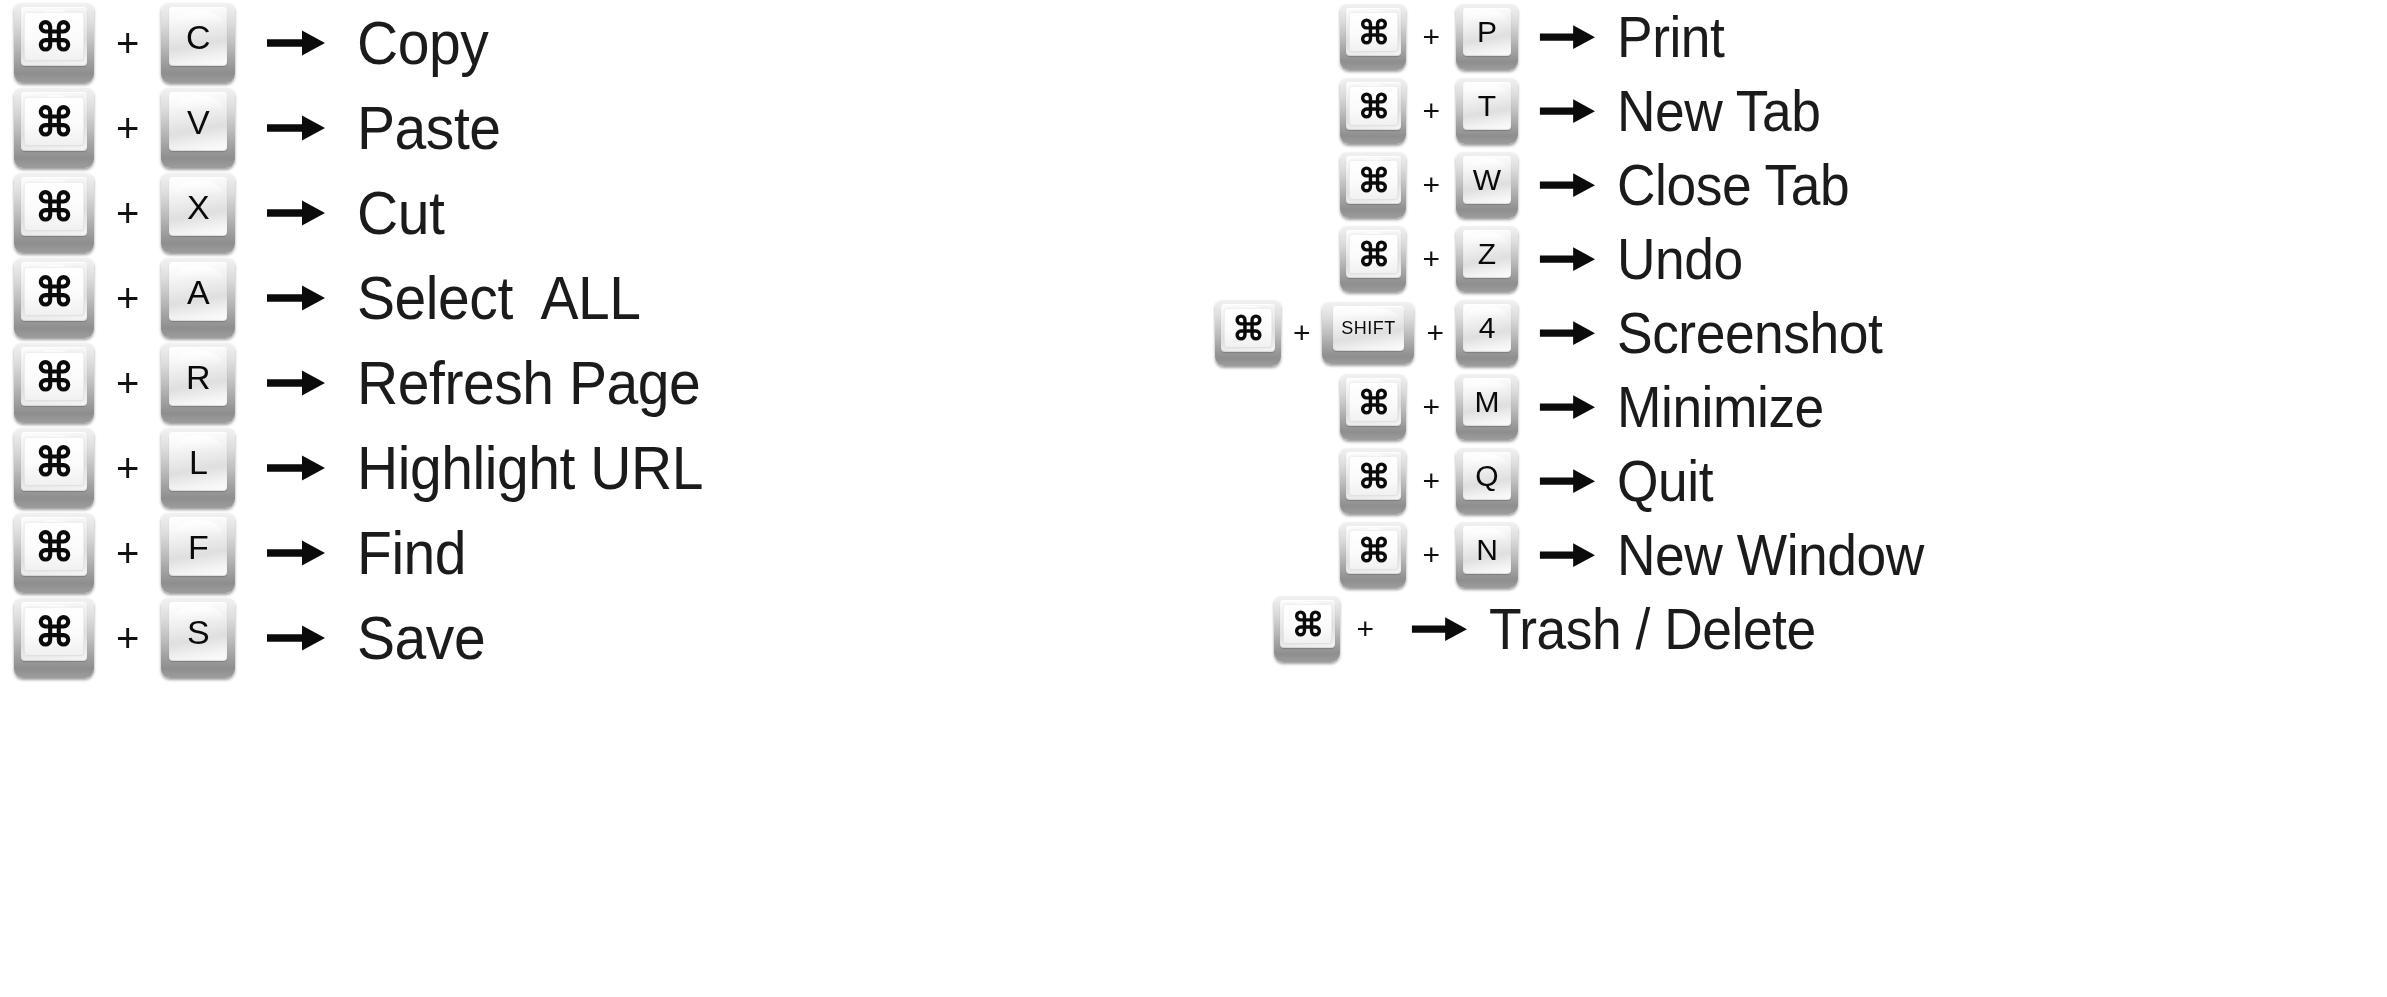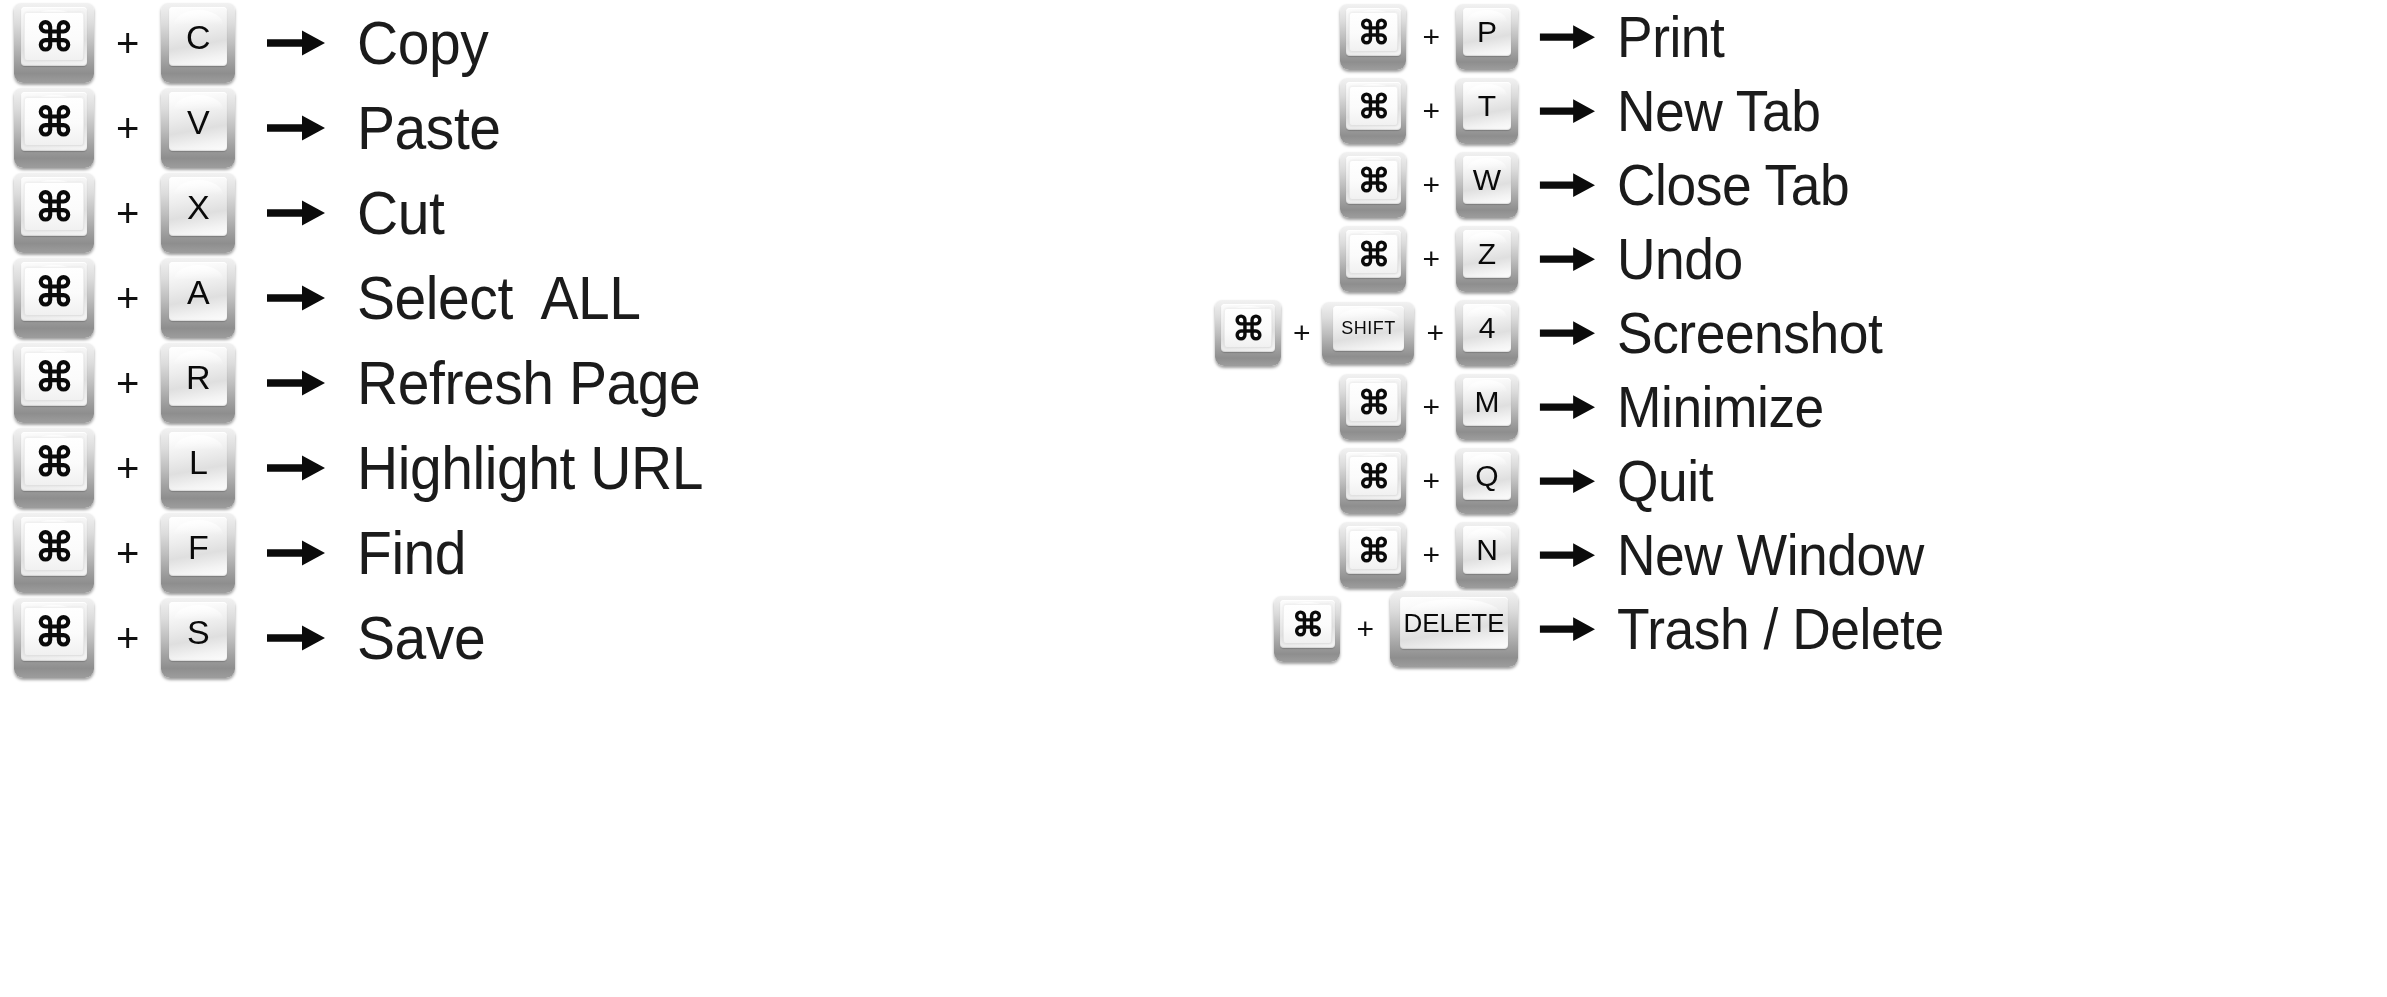--- a/index.html
+++ b/index.html
@@ -657,26 +657,20 @@
           <div class="key cmd small">
             <div class="skirt"></div>
             <div class="cap"></div>
             <div class="plate">
               <span class="glyph">⌘</span>
             </div>
           </div>
           <div style="width: 16px; flex: 0 0 auto;"></div>
           <div class="plus sm">+</div>
           <div style="width: 16px; flex: 0 0 auto;"></div>
-          <div class="key landscape small">
-            <div class="skirt"></div>
-            <div class="cap">
-              <span class="glyph">DELETE</span>
-            </div>
-          </div>
         </div>
         <div style="width: 20px; flex: 0 0 auto;"></div>
         <div class="arrow" style="width: 58.9px; height: 32.3px;">
           <svg viewBox="0 0 62 34" preserveAspectRatio="xMidYMid meet">
             <path d="M2 13.2 L37 13.2 L37 4.5 L60 17 L37 29.5 L37 20.8 L2 20.8 Z" fill="#0b0b0b"></path>
           </svg>
         </div>
         <div style="width: 20px; flex: 0 0 auto;"></div>
         <div class="label" style="font-size: 58px;">Trash / Delete</div>
       </div>

